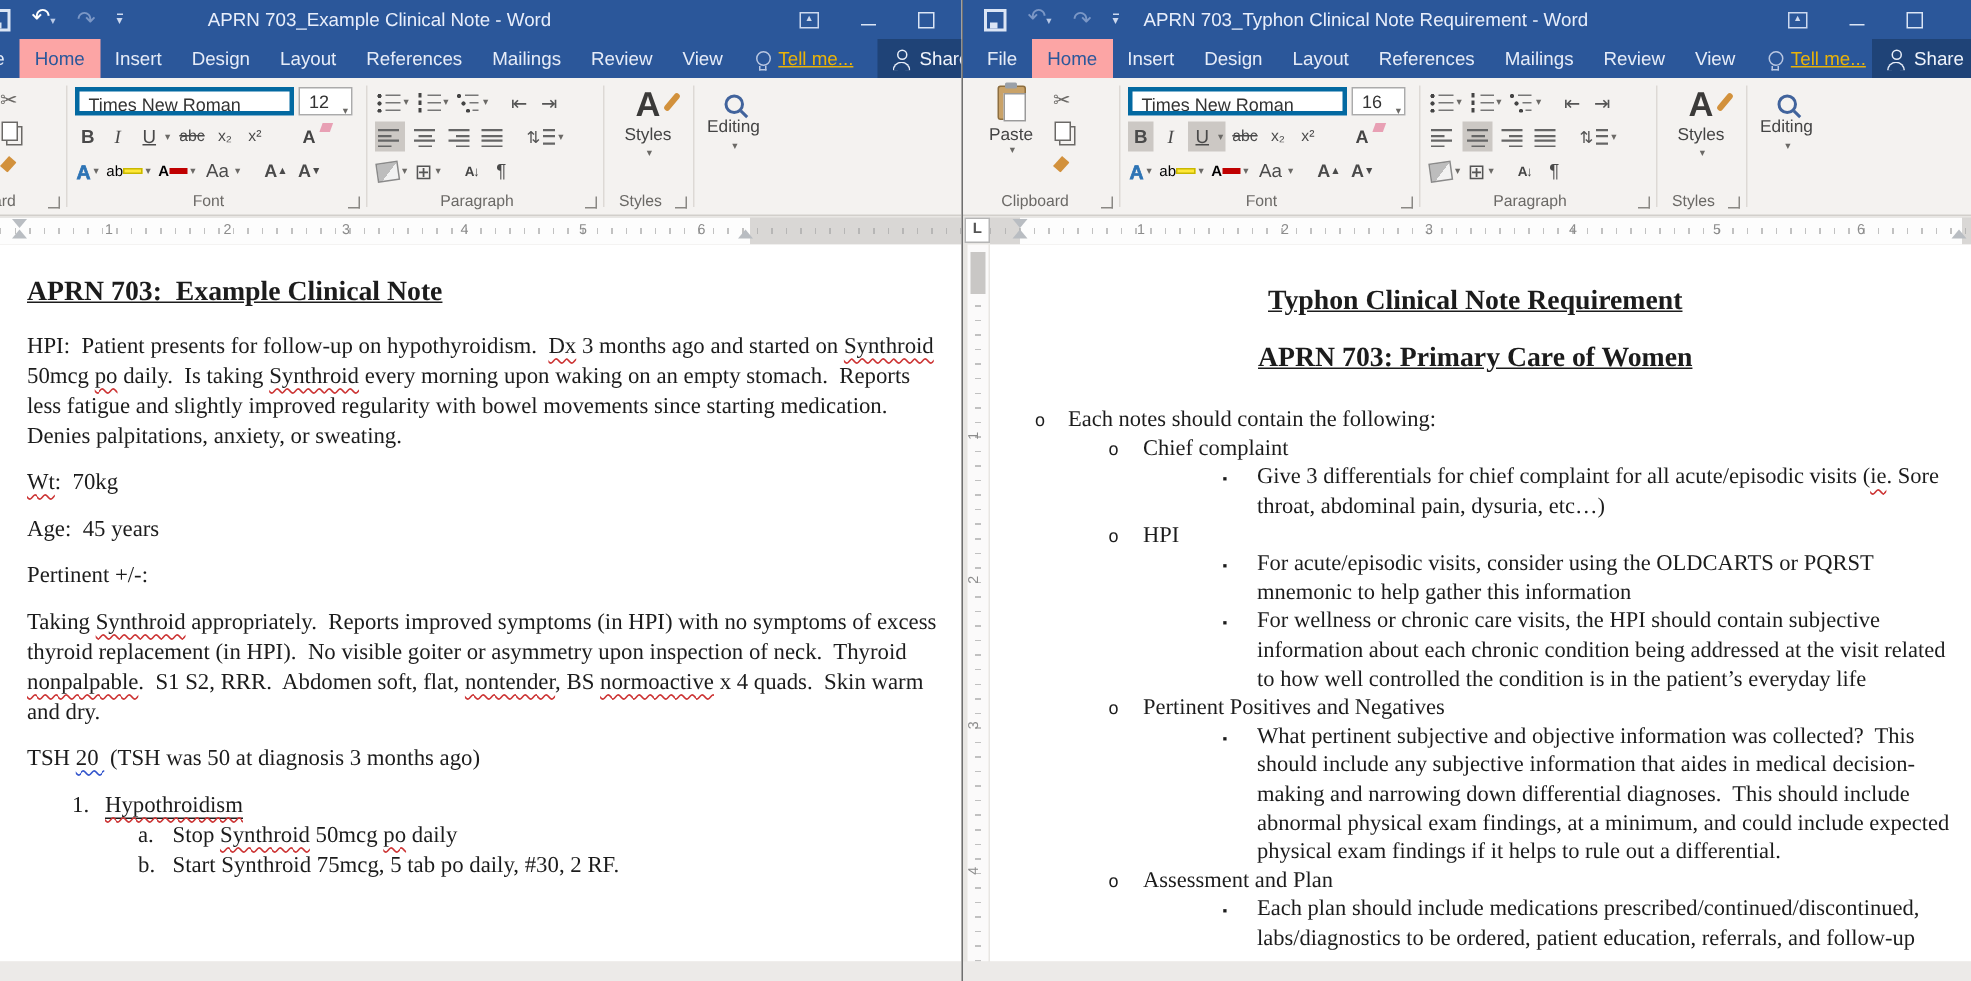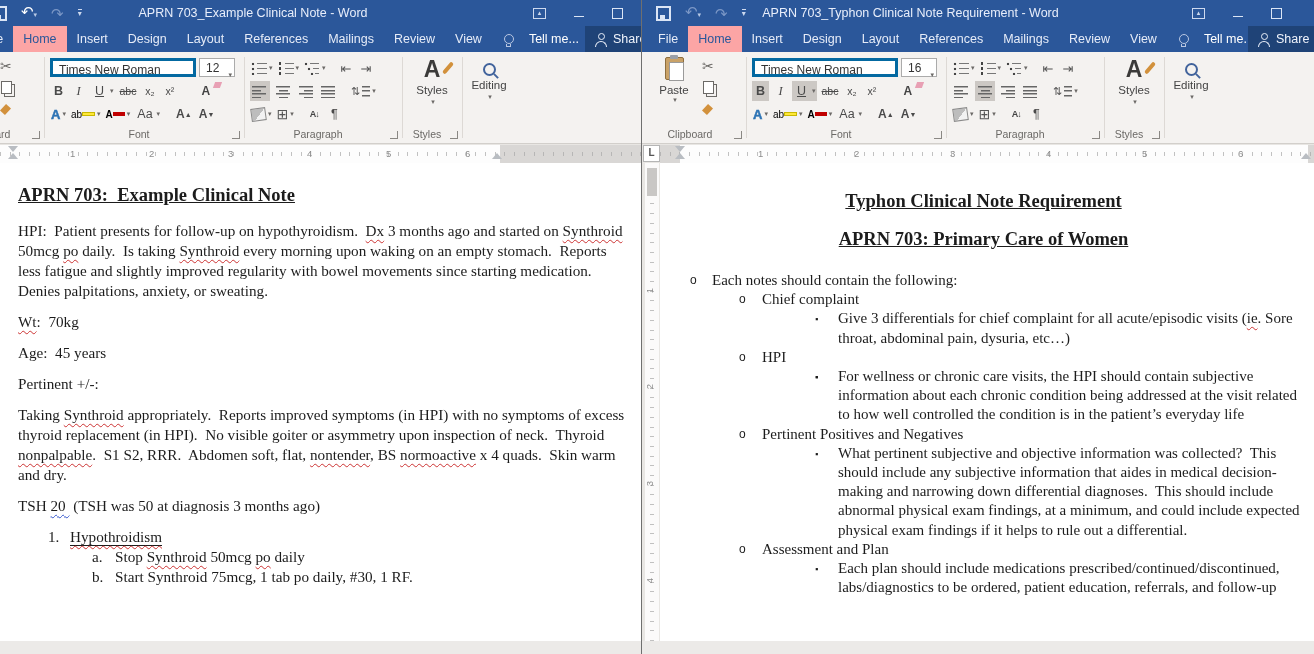--- a/index.html
+++ b/index.html
@@ -28,21 +28,21 @@
   .ico-min{width:10px;height:1px;background:#dbe5f5;margin-top:6px;}
   .ico-max{width:9px;height:9px;border:1px solid #dbe5f5;}
 
   
   .tabsrow{position:absolute;top:26px;left:0;right:0;height:26px;background:#2b579a;display:flex;align-items:stretch;white-space:nowrap;}
   #win-left .tabsrow{padding-left:0;}
   #win-left .tabshift{margin-left:-27px;display:flex;}
   #win-right .tabshift{margin-left:6px;display:flex;}
   .tab{color:#e6ecf8;font-size:12.5px;line-height:26px;padding:0 10px;}
   .tab.active{background:#fca5a5;color:#2b579a;}
-  .tellme{display:flex;align-items:center;gap:15px;color:#ffffff;font-size:12.5px;padding:0 8px;margin-left:4px;}
+  .tellme{display:flex;align-items:center;gap:5px;color:#eab308;font-size:12.5px;padding:0 8px;margin-left:4px;text-decoration:underline;}
   .account{color:#f0f4fc;font-size:12.5px;line-height:26px;padding:0 8px;}
   .share{position:absolute;top:0;height:26px;background:#1f4377;color:#f0f4fc;font-size:12.5px;display:flex;align-items:center;gap:5px;padding:0 10px;}
   #win-left .share{right:-24px;width:60px;}
   #win-right .share{right:-16px;width:62px;}
   .bulb{width:8px;height:8px;border:1.5px solid #b9c7e2;border-radius:50%;position:relative;}
   .bulb::after{content:"";position:absolute;left:1px;bottom:-4px;width:3px;height:2px;border:1px solid #b9c7e2;border-top:none;}
   .person{position:relative;width:13px;height:13px;}
   .person::before{content:"";position:absolute;left:3px;top:0;width:5px;height:5px;border:1.5px solid #e8eef9;border-radius:50%;}
   .person::after{content:"";position:absolute;left:0;bottom:-1px;width:10px;height:5px;border:1.5px solid #e8eef9;border-bottom:none;border-radius:6px 6px 0 0;}
 
@@ -358,21 +358,21 @@
     <div class="page ld">
       <p class="doctitle">APRN 703:  Example Clinical Note</p>
       <p><span>HPI:  Patient presents for follow-up on hypothyroidism.  </span><span class="sq-red">Dx</span><span> 3 months ago and started on </span><span class="sq-red">Synthroid</span><span> 50mcg </span><span class="sq-red">po</span><span> daily.  Is taking </span><span class="sq-red">Synthroid</span><span> every morning upon waking on an empty stomach.  Reports less fatigue and slightly improved regularity with bowel movements since starting medication.  Denies palpitations, anxiety, or sweating.</span></p>
       <p><span class="sq-red">Wt</span><span>:  70kg</span></p>
       <p>Age:  45 years</p>
       <p>Pertinent +/-:</p>
       <p><span>Taking </span><span class="sq-red">Synthroid</span><span> appropriately.  Reports improved symptoms (in HPI) with no symptoms of excess thyroid replacement (in HPI).  No visible goiter or asymmetry upon inspection of neck.  Thyroid </span><span class="sq-red">nonpalpable</span><span>.  S1 S2, RRR.  Abdomen soft, flat, </span><span class="sq-red">nontender</span><span>, BS </span><span class="sq-red">normoactive</span><span> x 4 quads.  Skin warm and dry.</span></p>
       <p><span>TSH </span><span class="sq-blue">20 </span><span> (TSH was 50 at diagnosis 3 months ago)</span></p>
       <div class="li li1"><span class="mk">1.</span><span><span class="sq-red u-solid">Hypothroidism</span></span></div>
       <div class="li lia"><span class="mk">a.</span><span><span>Stop </span><span class="sq-red">Synthroid</span><span> 50mcg </span><span class="sq-red">po</span><span> daily</span></span></div>
-      <div class="li lia"><span class="mk">b.</span><span><span>Start Synthroid 75mcg, 1 tab po daily, #30, 1 RF.</span></span></div>
+      <div class="li lia"><span class="mk">b.</span><span><span>Start Synthroid 75mcg, 5 tab po daily, #30, 2 RF.</span></span></div>
     </div>
     <div class="botstrip"></div>
   </div>
 
   <div class="win" id="win-right">
     <div class="titlebar">
       <div class="qat">
         <span class="ico-save"></span>
         <span class="ico-undo dim">↶<span class="car2">▾</span></span>
         <span class="ico-redo">↷</span>
@@ -578,21 +578,21 @@
       <span class="vn" style="top:412px;">4</span>
     </div>
 
     <div class="page rd">
       <p class="doctitle"><span>Typhon Clinical Note Requirement</span></p>
       <p class="doctitle t2"><span>APRN 703: Primary Care of Women</span></p>
       <div class="bl lv1"><span class="mk">o</span><span><span>Each notes should contain the following:</span></span></div>
       <div class="bl lv2"><span class="mk">o</span><span><span>Chief complaint</span></span></div>
       <div class="bl lv3"><span class="mk">▪</span><span><span>Give 3 differentials for chief complaint for all acute/episodic visits (</span><span class="sq-red">ie</span><span>. Sore throat, abdominal pain, dysuria, etc…)</span></span></div>
       <div class="bl lv2"><span class="mk">o</span><span><span>HPI</span></span></div>
-      <div class="bl lv3"><span class="mk">▪</span></div>
+      <div class="bl lv3"><span class="mk">▪</span><span><span>For acute/episodic visits, consider using the OLDCARTS or PQRST mnemonic to help gather this information</span></span></div>
       <div class="bl lv3"><span class="mk">▪</span><span><span>For wellness or chronic care visits, the HPI should contain subjective information about each chronic condition being addressed at the visit related to how well controlled the condition is in the patient’s everyday life</span></span></div>
       <div class="bl lv2"><span class="mk">o</span><span><span>Pertinent Positives and Negatives</span></span></div>
       <div class="bl lv3"><span class="mk">▪</span><span><span>What pertinent subjective and objective information was collected?  This should include any subjective information that aides in medical decision-making and narrowing down differential diagnoses.  This should include abnormal physical exam findings, at a minimum, and could include expected physical exam findings if it helps to rule out a differential.</span></span></div>
       <div class="bl lv2"><span class="mk">o</span><span><span>Assessment and Plan</span></span></div>
       <div class="bl lv3"><span class="mk">▪</span><span><span>Each plan should include medications prescribed/continued/discontinued, labs/diagnostics to be ordered, patient education, referrals, and follow-up</span></span></div>
     </div>
     <div class="botstrip"></div>
   </div>
 
 </div>

